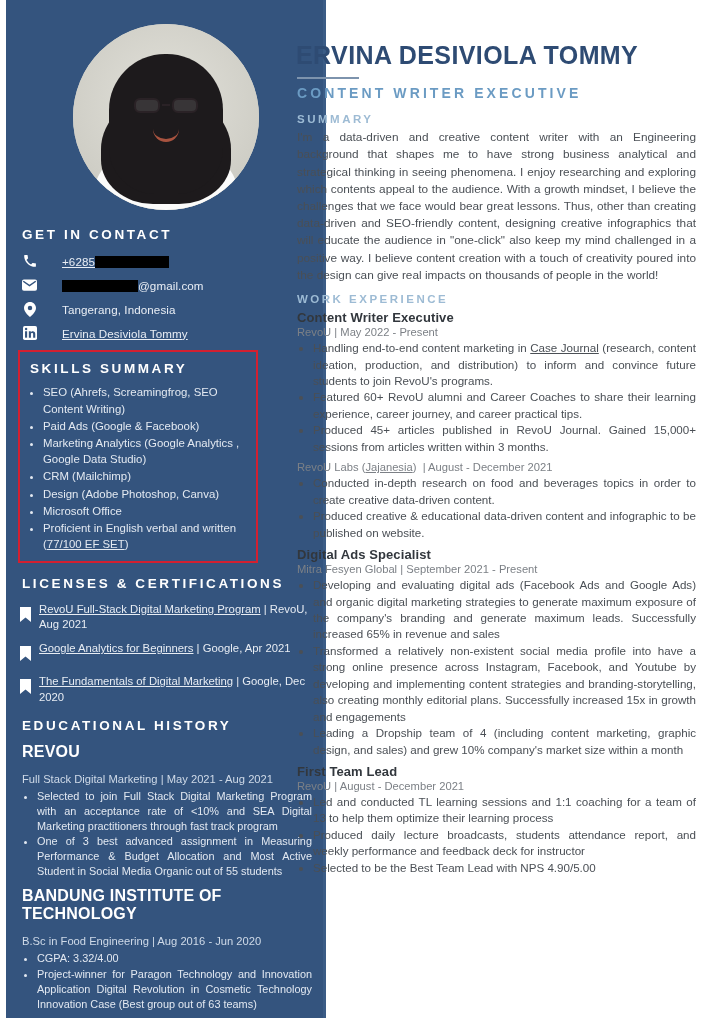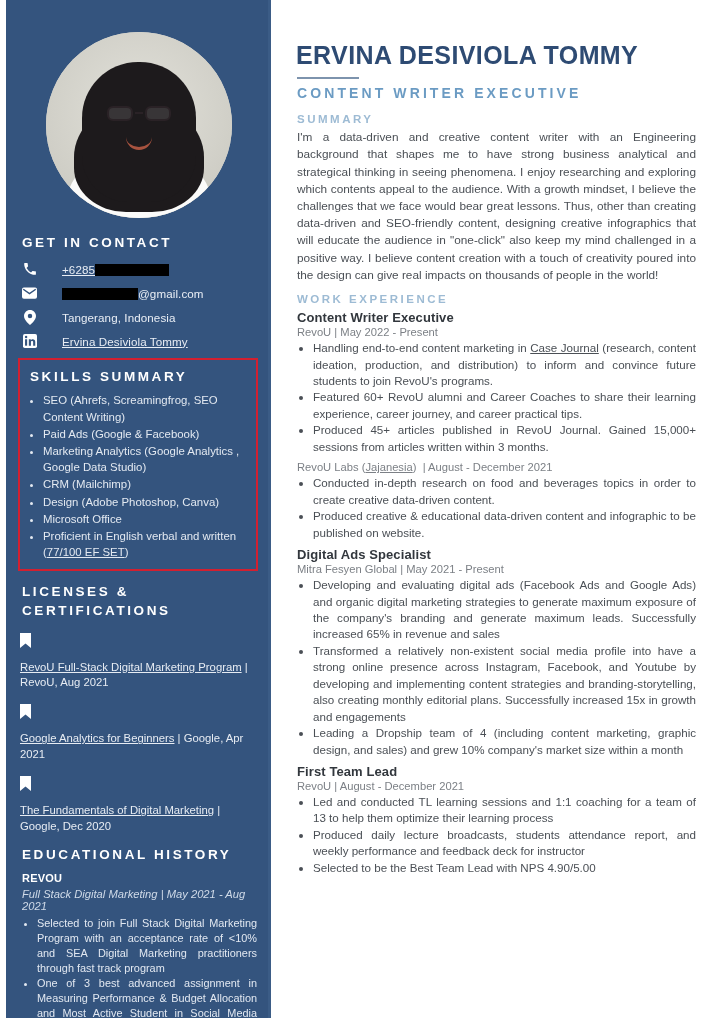--- a/index.html
+++ b/index.html
@@ -20,25 +20,25 @@
     height: 1024px;
     background: #ffffff;
     display: flex;
   }
 
   
   .sidebar {
     position: absolute;
     left: 6px;
     top: 0;
-    width: 265px;
+    width: 320px;
     height: 1018px;
     background: #34547E;
     box-sizing: border-box;
-    padding: 8px 14px;
+    padding: 0 14px;
     color: #ffffff;
   }
   .sidebar::after {
     content: "";
     position: absolute;
     right: 0px;
     top: 0;
     width: 3px;
     height: 100%;
     background: #3b5c86;
@@ -203,45 +203,43 @@
     margin-bottom: 1px;
   }
   ul.side-ul li::marker { color: #e3e9f1; font-size: 11px; }
   .u { text-decoration: underline; }
 
   .cert-item {
     display: flex;
     gap: 8px;
     margin-bottom: 9px;
     align-items: flex-start;
-    flex-direction: column;
   }
   .bookmark {
     flex: 0 0 11px;
     margin-top: 5px;
   }
   .cert-text {
     font-size: 11.3px;
     line-height: 1.36;
     color: #e7ecf3;
   }
   .cert-text .u { text-decoration: underline; }
 
   .edu-org {
-    font-size: 11px;
+    font-size: 16px;
     font-weight: bold;
     color: #ffffff;
     letter-spacing: .2px;
     margin: 2px 5px 1px 2px;
   }
   .edu-deg {
     font-size: 11.2px;
     color: #cfdae8;
-    margin: 4px 0 4px 2px;
-    font-style: italic;
+    margin: 12px 0 4px 2px;
   }
   ul.edu-ul {
     margin: 0 0 8px 0;
     padding-left: 17px;
     list-style: disc;
   }
   ul.edu-ul li {
     font-size: 10.9px;
     line-height: 1.38;
     color: #e2e8f1;
@@ -484,21 +482,21 @@
     <div class="job">
       <div class="job-meta">RevoU Labs (<span class="u">Jajanesia</span>)&nbsp; | <span>August - December 2021</span></div>
       <ul class="job-ul">
         <li>Conducted in-depth research on food and beverages topics in order to create creative data-driven content.</li>
         <li>Produced creative &amp; educational data-driven content and infographic to be published on website.</li>
       </ul>
     </div>
 
     <div class="job">
       <div class="job-title">Digital Ads Specialist</div>
-      <div class="job-meta">Mitra Fesyen Global  | May 2021 - Present</div>
+      <div class="job-meta">Mitra Fesyen Global  | September 2021 - Present</div>
       <ul class="job-ul">
         <li>Developing and evaluating digital ads (Facebook Ads and Google Ads) and organic digital marketing strategies to generate maximum exposure of the company's branding and generate maximum leads. Successfully increased 65% in revenue and sales</li>
         <li>Transformed a relatively non-existent social media profile into have a strong online presence across Instagram, Facebook, and Youtube by developing and implementing content strategies and branding-storytelling, also creating monthly editorial plans. Successfully increased 15x in growth and engagements</li>
         <li>Leading a Dropship team of 4 (including content marketing, graphic design, and sales) and grew 10% company's market size within a month</li>
       </ul>
     </div>
 
     <div class="job">
       <div class="job-title">First Team Lead</div>
       <div class="job-meta">RevoU  | August - December 2021</div>

